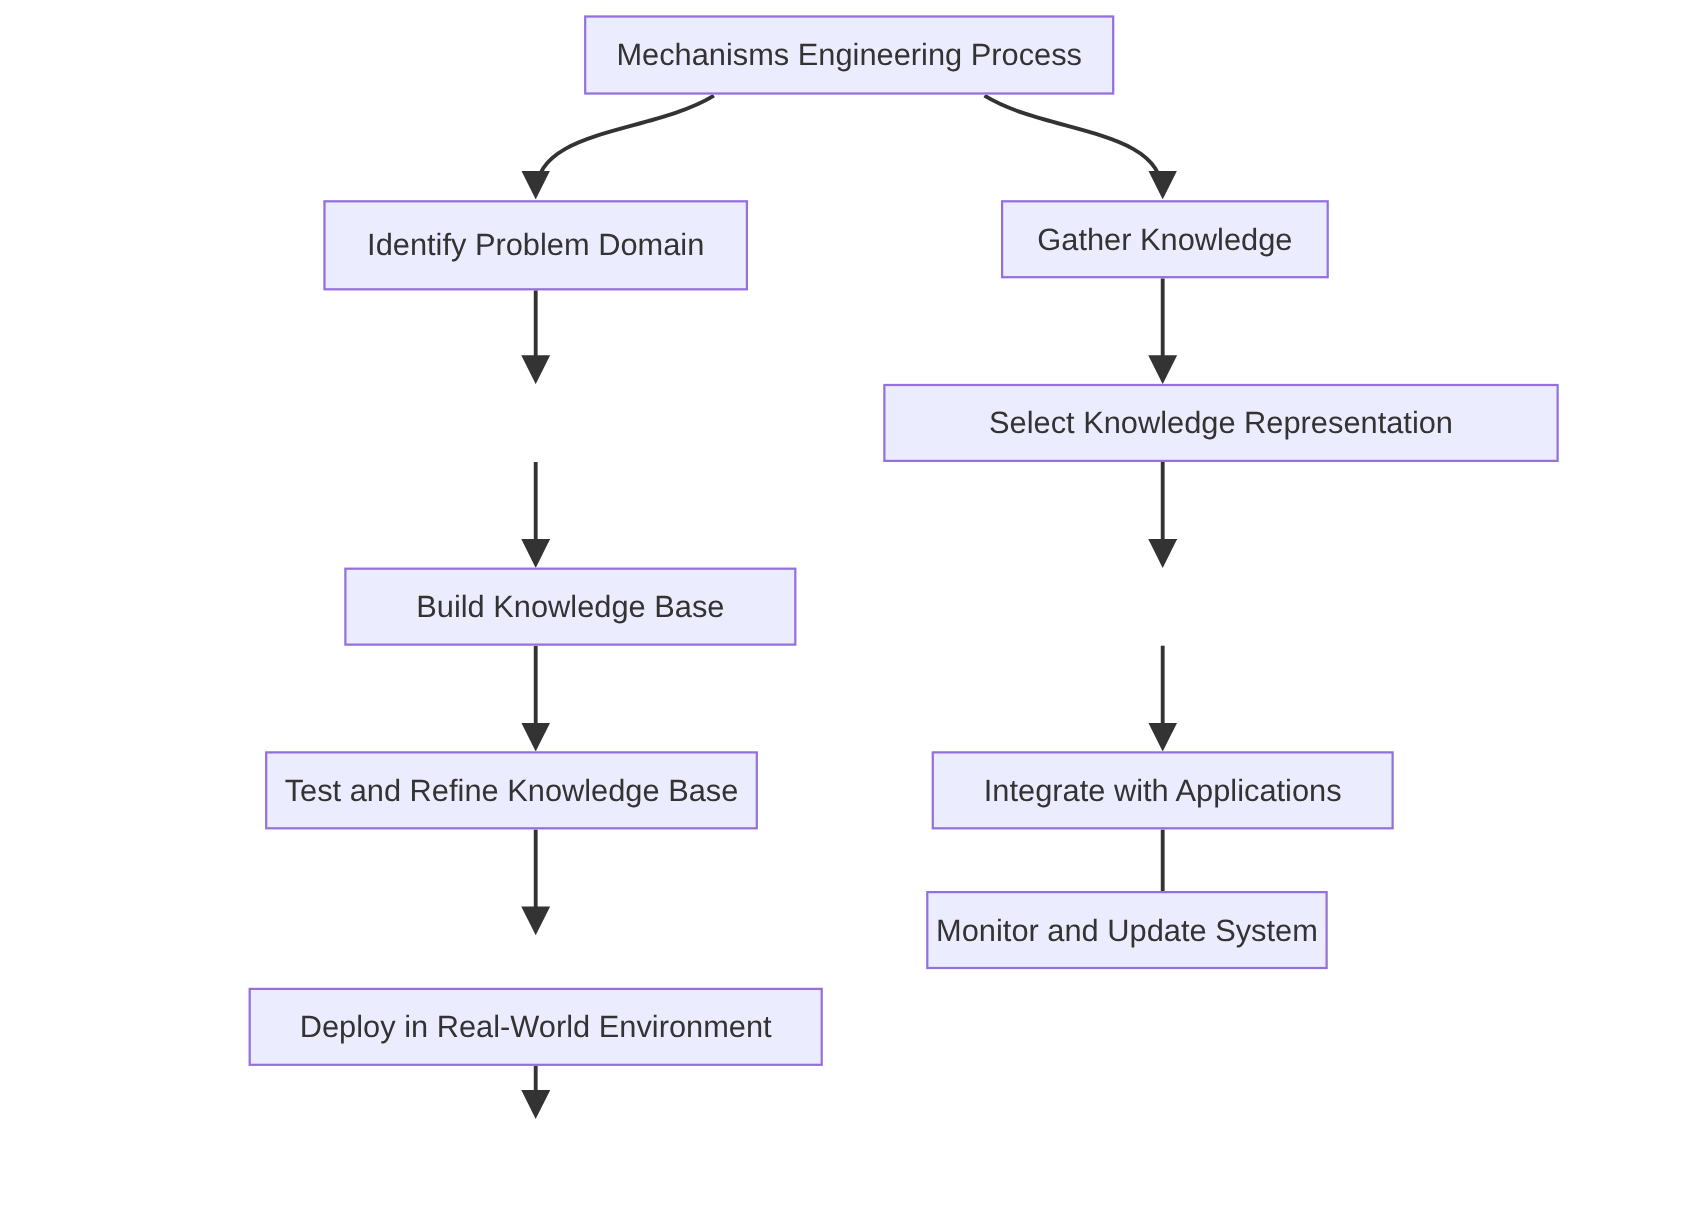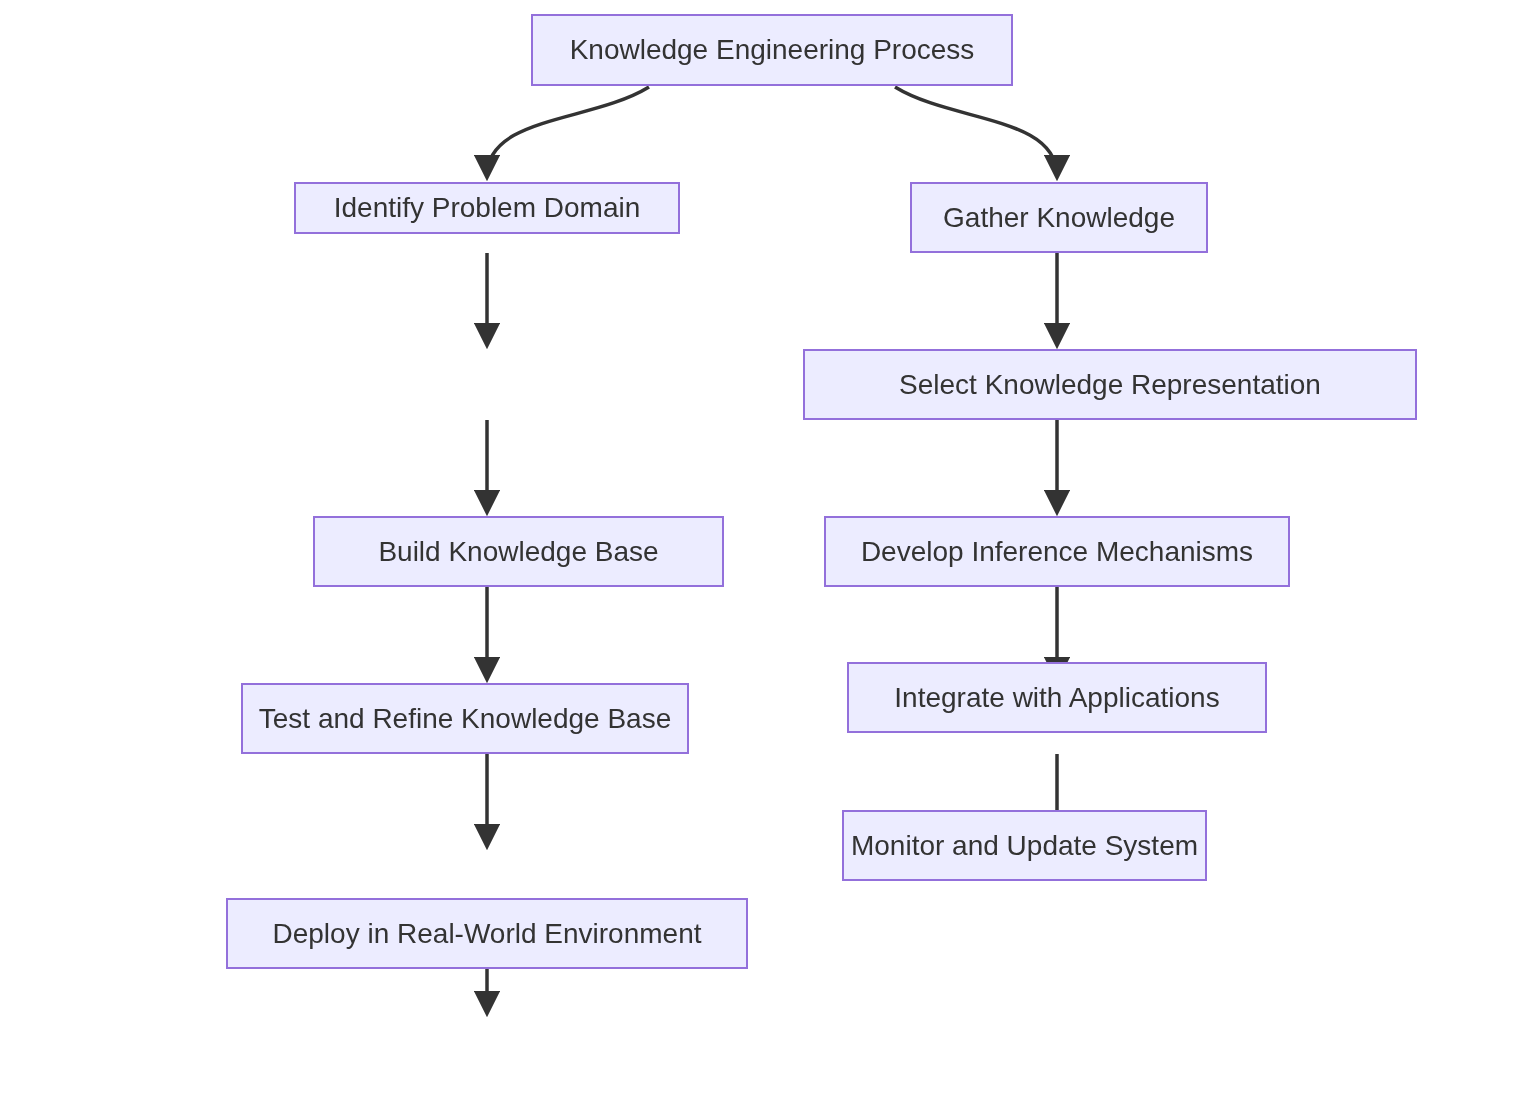--- a/index.html
+++ b/index.html
@@ -63,24 +63,24 @@
     <path class="edge" d="M 487 587 L 487 678" marker-end="url(#arrowhead)"></path>
     <path class="edge" d="M 487 754 L 487 845" marker-end="url(#arrowhead)"></path>
     <path class="edge" d="M 487 921 L 487 1012" marker-end="url(#arrowhead)"></path>
     <path class="edge" d="M 1057 253 L 1057 344" marker-end="url(#arrowhead)"></path>
     <path class="edge" d="M 1057 420 L 1057 511" marker-end="url(#arrowhead)"></path>
     <path class="edge" d="M 1057 587 L 1057 678" marker-end="url(#arrowhead)"></path>
     <path class="edge" d="M 1057 754 L 1057 845" marker-end="url(#arrowhead)"></path>
   </svg>
 
   <div class="node" style="left:531px; top:14px;  width:482px; height:72px">
-    <span>Knowledge Engineering Process</span>
+    <span>Mechanisms Engineering Process</span>
   </div>
 
-  <div class="node" style="left:294px; top:182px; width:386px; height:52px">
+  <div class="node" style="left:294px; top:182px; width:386px; height:82px">
     <span>Identify Problem Domain</span>
   </div>
 
 
   <div class="node" style="left:313px; top:516px; width:411px; height:71px">
     <span>Build Knowledge Base</span>
   </div>
 
   <div class="node" style="left:241px; top:683px; width:448px; height:71px">
     <span>Test and Refine Knowledge Base</span>
@@ -92,25 +92,22 @@
 
 
   <div class="node" style="left:910px; top:182px; width:298px; height:71px">
     <span>Gather Knowledge</span>
   </div>
 
   <div class="node" style="left:803px; top:349px; width:614px; height:71px">
     <span>Select Knowledge Representation</span>
   </div>
 
-  <div class="node" style="left:824px; top:516px; width:466px; height:71px">
-    <span>Develop Inference Mechanisms</span>
-  </div>
 
-  <div class="node" style="left:847px; top:662px; width:420px; height:71px">
+  <div class="node" style="left:847px; top:683px; width:420px; height:71px">
     <span>Integrate with Applications</span>
   </div>
 
   <div class="node" style="left:842px; top:810px; width:365px; height:71px">
     <span>Monitor and Update System</span>
   </div>
 
 </div>
 
 </body></html>

